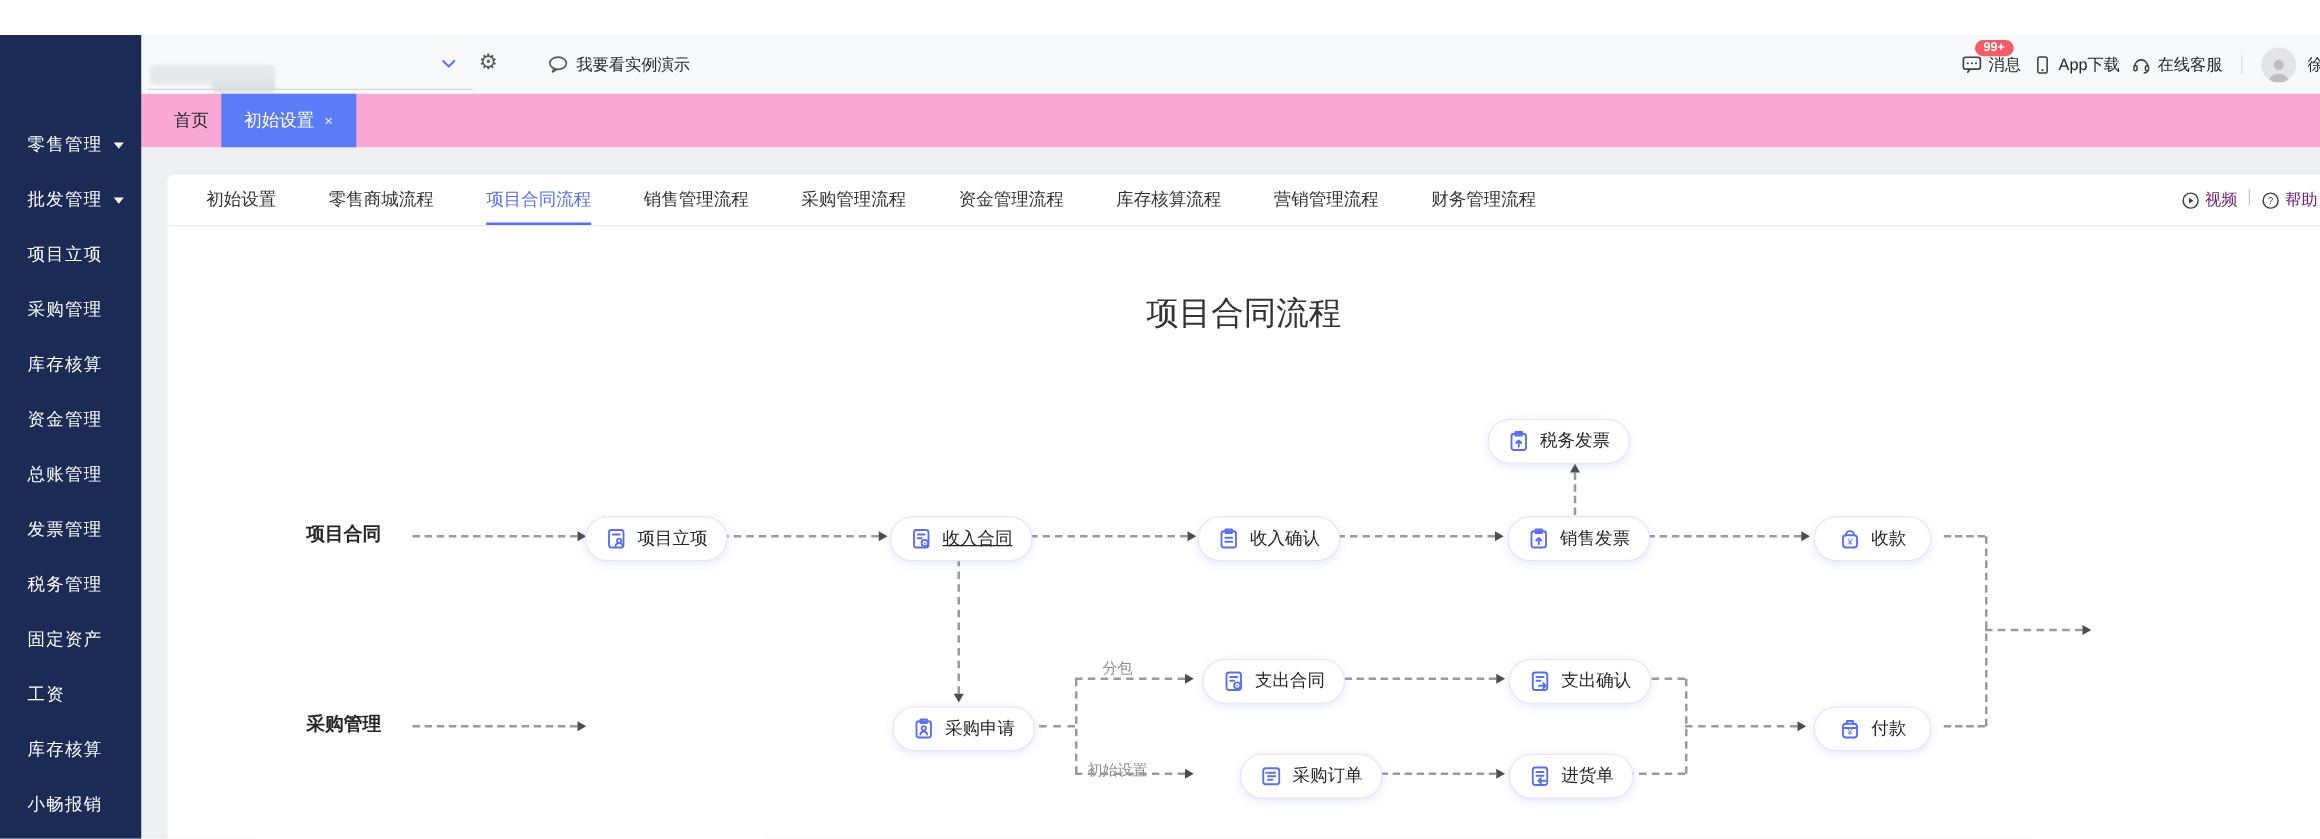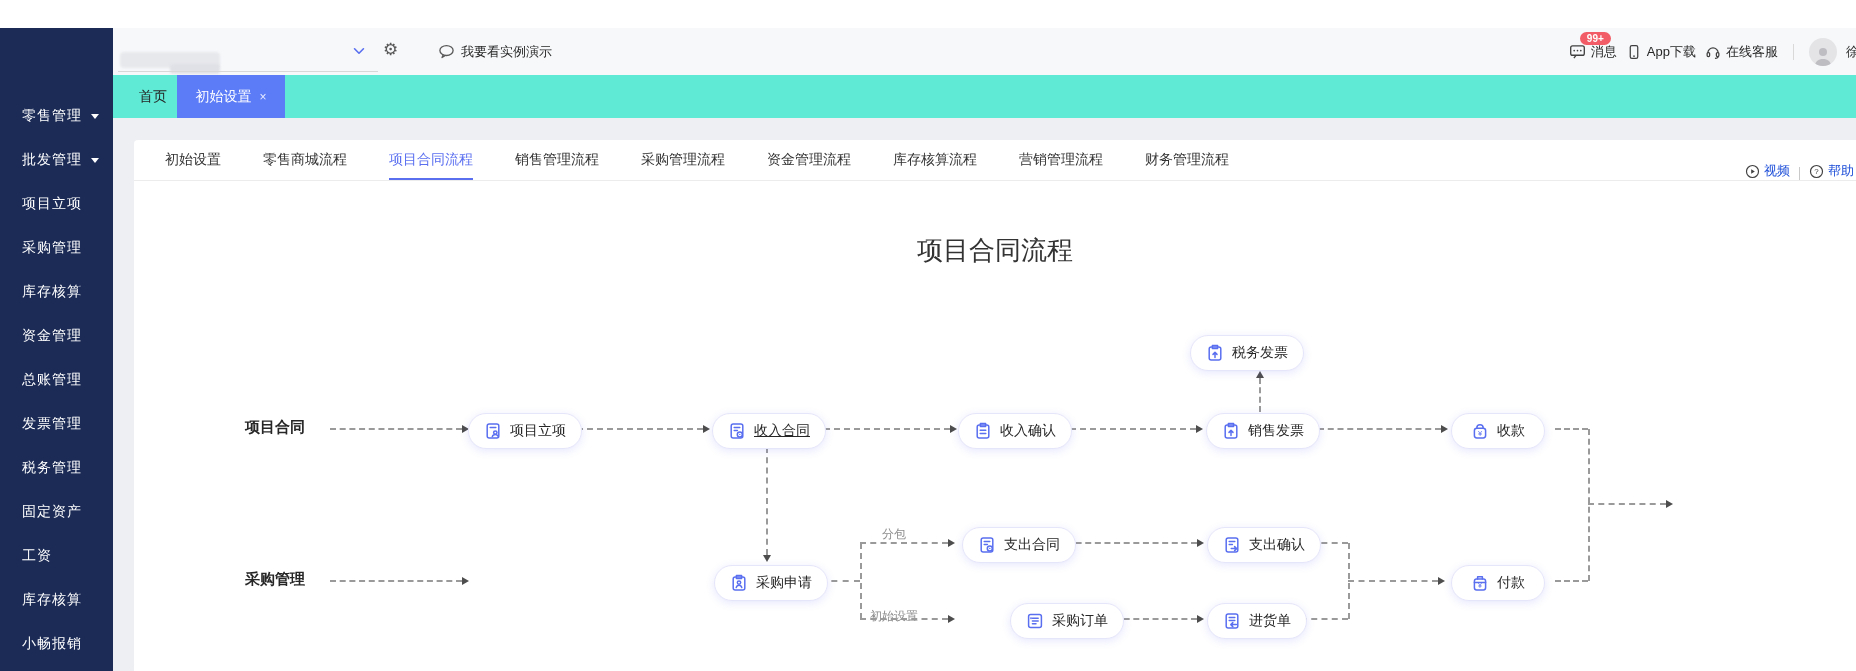--- a/index.html
+++ b/index.html
@@ -34,39 +34,39 @@
              font-size:13px;color:#262626;}
   .tr-group{display:flex;align-items:center;gap:5px;cursor:pointer;position:relative;}
   .badge{position:absolute;left:11px;top:-11px;background:#f25c66;color:#fff;font-size:10px;
          padding:1px 7px;border-radius:9px;font-weight:700;white-space:nowrap;}
   .tr-divider{width:1px;height:16px;background:#d9d9d9;margin:0 6px;}
   .avatar{width:28px;height:28px;border-radius:50%;background:#e4e4e7;overflow:hidden;display:flex;
           align-items:flex-end;justify-content:center;}
   .uname{white-space:nowrap;}
 
   
-  .wtab-strip{position:absolute;left:113px;right:0;top:75px;height:43px;background:#5eead4;}
+  .wtab-strip{position:absolute;left:113px;right:0;top:75px;height:43px;background:#f9a8d4;}
   .wtab-home{position:absolute;left:14px;top:0;height:43px;line-height:43px;padding:0 12px;
              font-size:14px;color:#262626;cursor:pointer;}
   .wtab-active{position:absolute;left:64px;top:0;height:43px;width:108px;background:#5b7bf7;color:#fff;
                display:flex;align-items:center;justify-content:center;gap:8px;font-size:14px;cursor:pointer;}
   .wtab-close{font-size:12px;color:#e8ecff;cursor:pointer;}
 
   
   .main-bg{position:absolute;left:113px;right:0;top:118px;bottom:0;background:#edeff3;}
   .card{position:absolute;left:134px;right:0;top:140px;bottom:0;background:#fff;border-radius:4px 0 0 0;}
 
   
   .navrow{position:absolute;left:0;top:0;right:0;height:40px;border-bottom:1px solid #ececec;
           display:flex;align-items:stretch;padding-left:31px;}
   .navtab{margin-right:42px;font-size:14px;color:#333;line-height:38px;cursor:pointer;white-space:nowrap;
           border-bottom:2px solid transparent;}
   .navtab.active{color:#5a6ff0;border-bottom-color:#5a6ff0;}
-  .nav-right{position:absolute;right:2px;top:0;height:40px;display:flex;align-items:flex-end;gap:5px;
-             font-size:13px;color:#1d4ed8;}
+  .nav-right{position:absolute;right:2px;top:11px;height:40px;display:flex;align-items:flex-start;gap:5px;
+             font-size:13px;color:#701a75;}
   .nav-right .sep{width:1px;height:13px;background:#c9c9c9;margin:0 4px;}
   .nr-item{display:flex;align-items:center;gap:4px;cursor:pointer;white-space:nowrap;}
 
   
   .flow{position:absolute;left:0;top:40px;right:0;bottom:0;}
   .flow-title{position:absolute;left:0;top:53px;width:100%;text-align:center;font-size:26px;color:#333;}
   .row-label{position:absolute;font-size:15px;font-weight:600;color:#262626;white-space:nowrap;}
   .branch-label{position:absolute;font-size:12px;color:#8c8c8c;white-space:nowrap;}
 
   .node{position:absolute;height:34px;background:#fff;border:1px solid #e6e6fa;border-radius:18px;
@@ -355,21 +355,21 @@
     <div class="node" style="left:1073px;top:347px;">
       <span class="nicon">
         <svg class="ic" width="18" height="18" viewBox="0 0 18 18" fill="none" stroke="#5a6ff0" stroke-width="1.5" stroke-linecap="round" stroke-linejoin="round">
           <rect x="3.2" y="2" width="11.6" height="14" rx="2"></rect>
             <path d="M6.2 5.6h5.6M6.2 8.6h3.2"></path>
           <path d="M8.2 12.6h5.4M11.6 10.6l2 2-2 2"></path>
         </svg>
       </span>
       <span>支出确认</span>
     </div>
-    <div class="node" style="left:876px;top:423px;align-items:center;">
+    <div class="node" style="left:858px;top:423px;align-items:center;">
       <span class="nicon">
         <svg class="ic" width="18" height="18" viewBox="0 0 18 18" fill="none" stroke="#5a6ff0" stroke-width="1.5" stroke-linecap="round" stroke-linejoin="round">
           <rect x="2.6" y="2.6" width="12.8" height="12.8" rx="2"></rect>
           <path d="M6.4 6.2h5.8M6.4 9h5.8M6.4 11.8h3.6"></path>
             <circle cx="5" cy="6.2" r=".3" fill="#5a6ff0"></circle>
         </svg>
       </span>
       <span>采购订单</span>
     </div>
     <div class="node" style="left:1073px;top:423px;">

